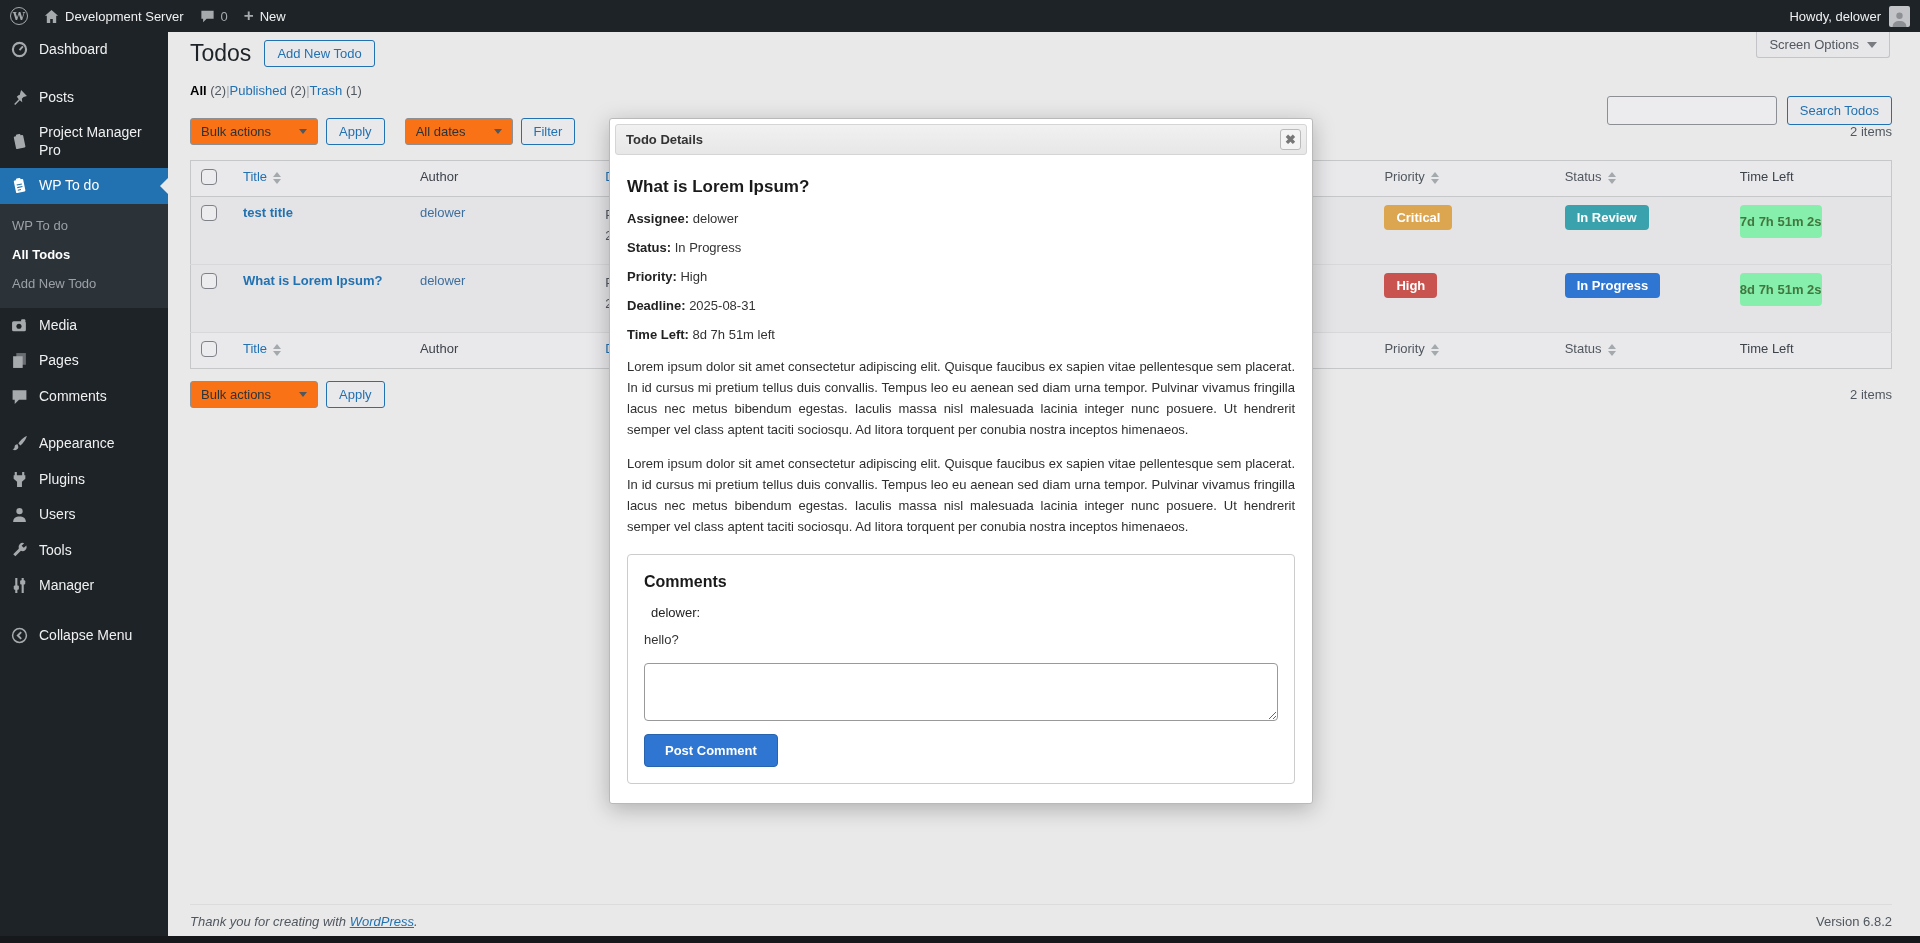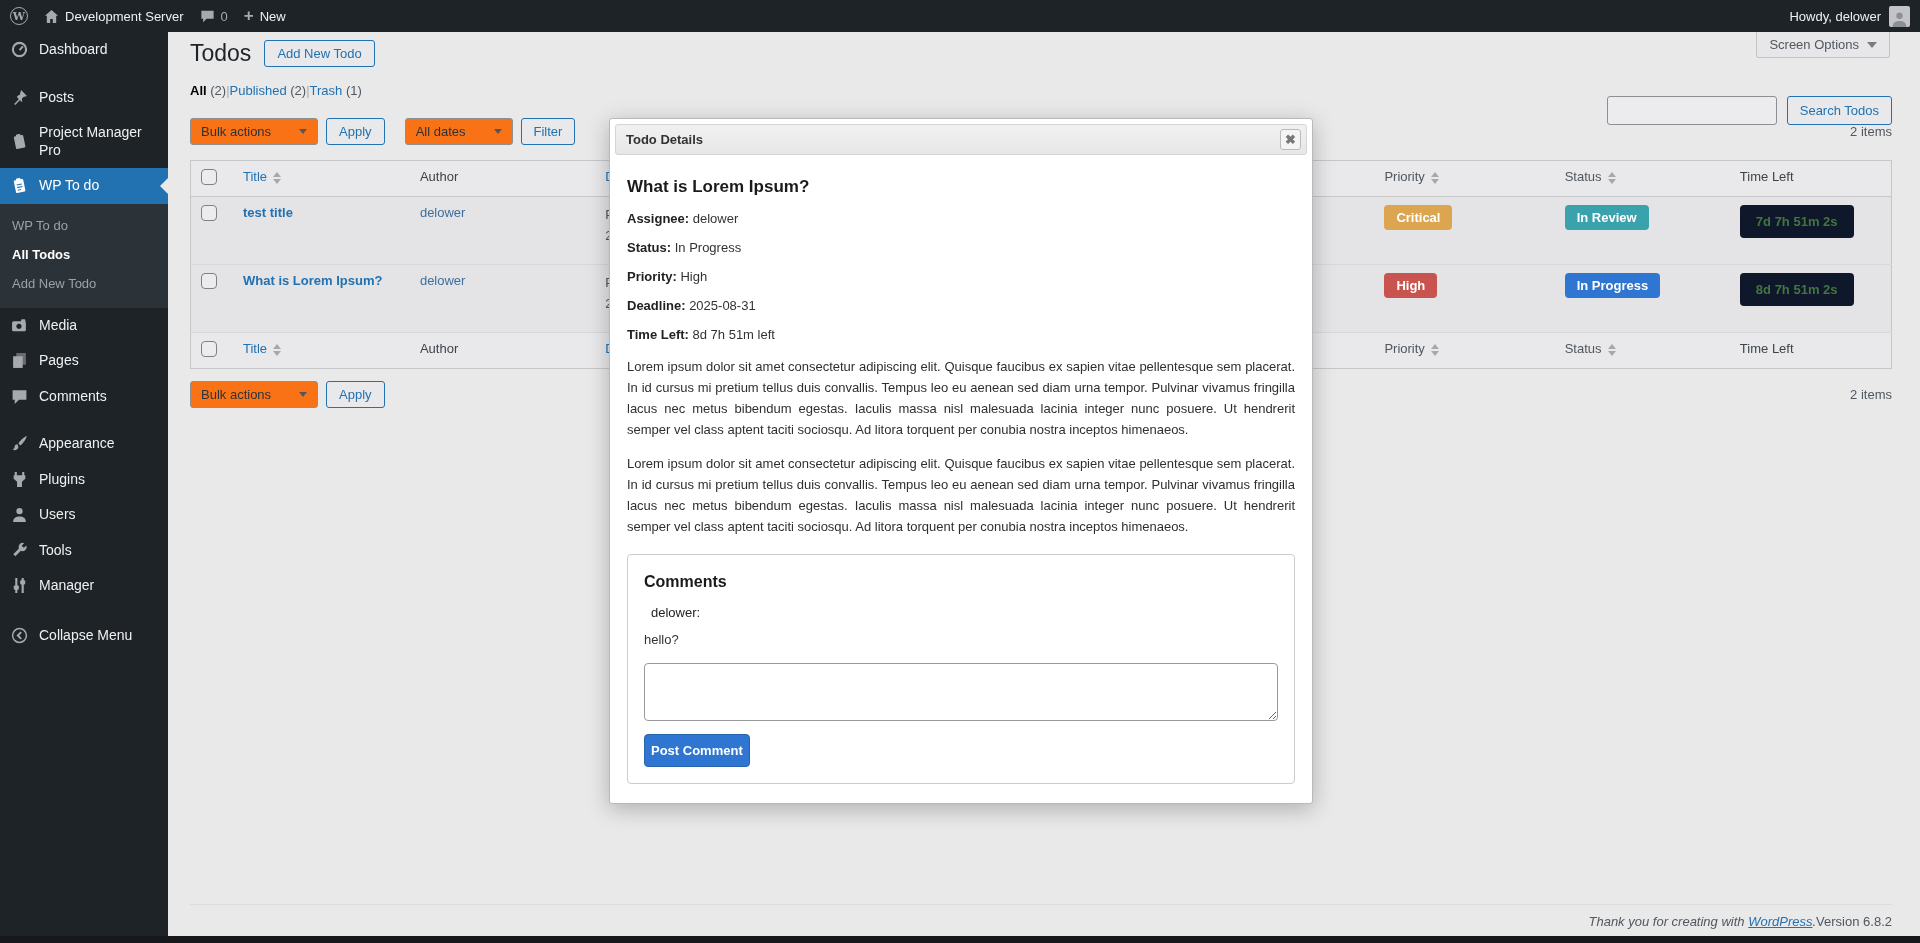--- a/index.html
+++ b/index.html
@@ -109,25 +109,25 @@
   .sort .up { border-bottom:5px solid #a4a9ae; }
   .sort .down { border-top:5px solid #a4a9ae; }
   .row-title { color:#2271b1; font-weight:bold; cursor:pointer; }
   .row-author { color:#3e6e9c; cursor:pointer; }
   .date-cell { color:#50575e; line-height:1.6; }
   .badge { display:inline-block; padding:5px 12px; border-radius:4px; color:#fff; font-weight:bold; }
   .badge.critical { background:#dca54f; }
   .badge.high { background:#c9534f; }
   .badge.inreview { background:#3aa2ac; }
   .badge.inprogress { background:#2e76d2; }
-  .time-badge { display:inline-block; background:#0f172a; color:#42763f; font-weight:bold; padding:9px 16px; border-radius:4px; }
+  .time-badge { display:inline-block; background:#86efac; color:#42763f; font-weight:bold; padding:9px 0; border-radius:4px; }
   
   .admin-footer {
     position:absolute; left:190px; right:28px; bottom:14px;
-    display:flex; align-items:center; justify-content:flex-end;
+    display:flex; align-items:center; justify-content:space-between;
     color:#50575e; border-top:1px solid #dcdcde; padding-top:9px;
   }
   .thanks { font-style:italic; }
   .thanks a { color:#2271b1; text-decoration:underline; cursor:pointer; font-style:italic; }
   .bottom-strip { position:absolute; left:0; right:0; bottom:0; height:7px; background:#16181b; z-index:60; }
   
   .modal {
     position:absolute; left:609px; top:118px; width:704px;
     background:#fff; border:1px solid #b9b9b9; border-radius:3px;
     box-shadow:0 5px 22px rgba(0,0,0,.25); z-index:55; padding:5px;
@@ -149,21 +149,21 @@
   .comments-box { border:1px solid #ccc; border-radius:4px; padding:14px 16px 16px; margin-top:17px; }
   .comments-box h3 { font-size:16px; color:#1a1a1a; margin:4px 0 14px; }
   .comment-author { font-weight:normal; margin:12px 7px; color:#222; }
   .comment-text { margin:12px 0 16px; }
   .comment-input {
     width:100%; height:58px; border:1px solid #999; border-radius:4px;
     resize:vertical; font-family:"Liberation Sans", sans-serif; font-size:13px; padding:6px 8px;
   }
   .btn-primary {
     margin-top:10px; background:#2e76d2; border:1px solid #2764ad; color:#fff;
-    font-weight:bold; font-size:13px; padding:8px 6px; border-radius:4px; cursor:pointer;
+    font-weight:bold; font-size:13px; padding:8px 20px; border-radius:4px; cursor:pointer;
     font-family:"Liberation Sans", sans-serif;
   }
 </style>
 </head>
 <body>
 
 <header class="admin-bar">
   <div class="ab-left">
     <span class="wp-logo">W</span>
     <span class="ab-item">

